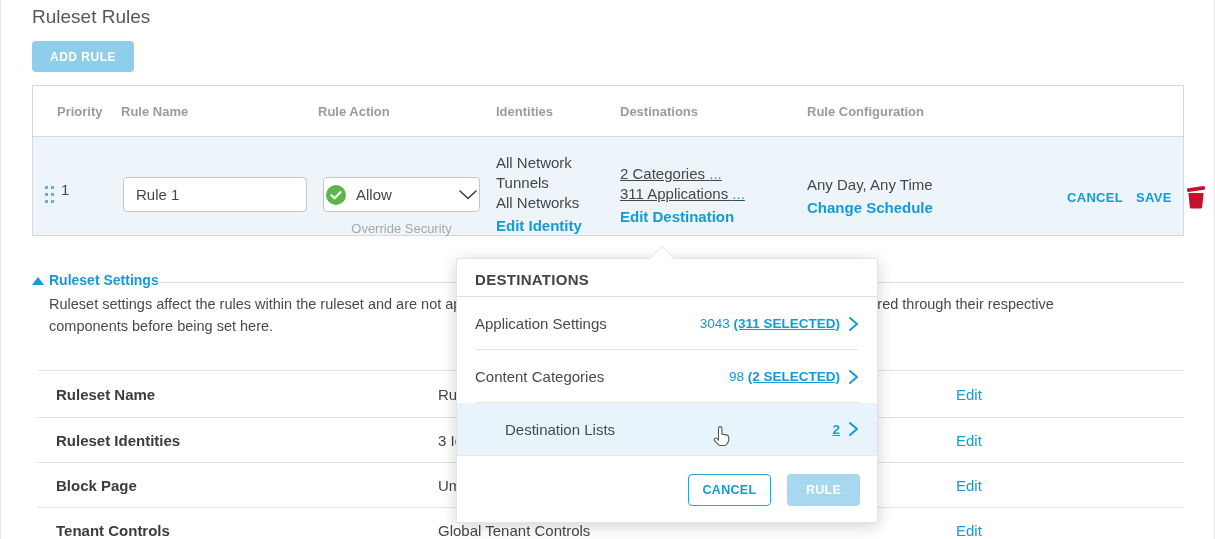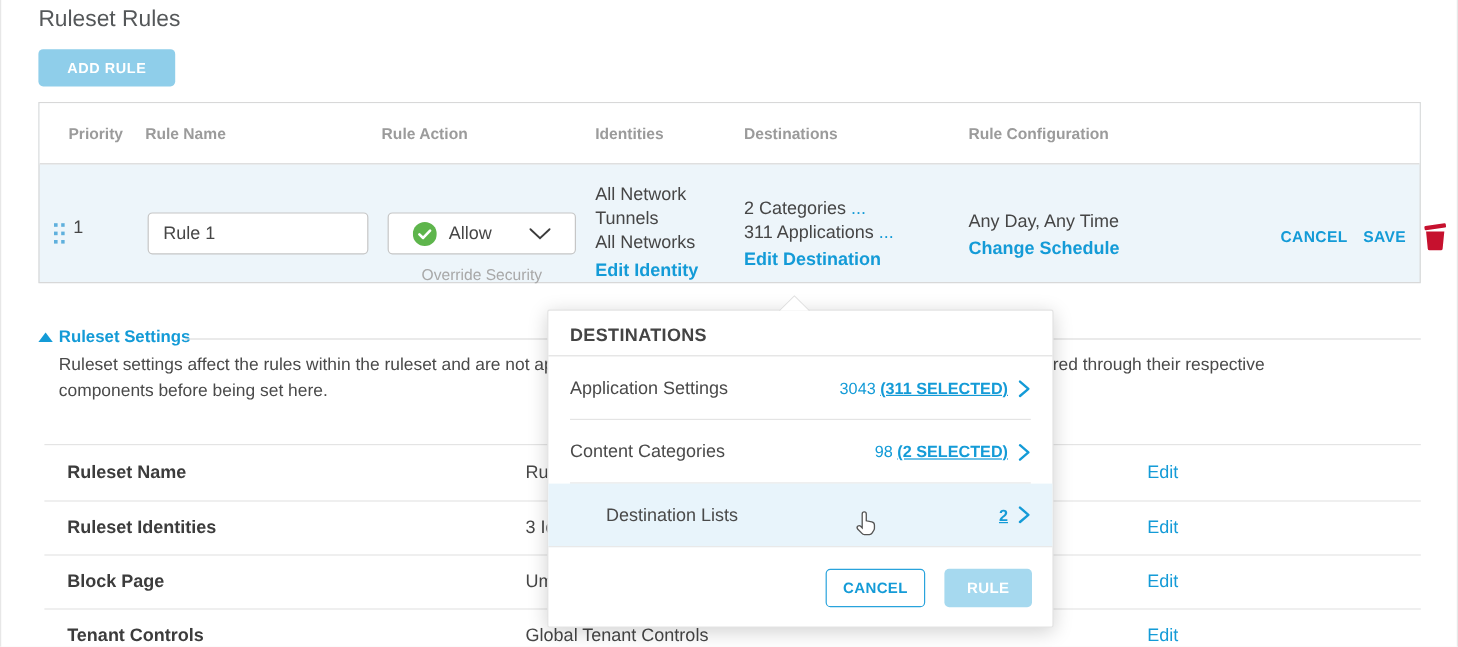--- a/index.html
+++ b/index.html
@@ -7,21 +7,21 @@
   .page {
     position:relative; width:1215px; height:539px; background:#fff;
     border-left:1px solid #e7e7e7; border-right:1px solid #e7e7e7;
     overflow:hidden; color:#464646;
   }
   .abs { position:absolute; }
 
   .page-title { left:31px; top:6px; font-size:19px; font-weight:400; color:#55585a; }
 
   .add-rule-btn {
-    left:31px; top:41px; width:114px; height:31px; background:#8fceea; color:#fff;
+    left:31px; top:41px; width:102px; height:31px; background:#8fceea; color:#fff;
     font-family:"Liberation Sans",sans-serif; font-weight:bold; font-size:12px;
     letter-spacing:.5px; border:none; border-radius:4px; cursor:pointer;
   }
 
   
   .rules-table { left:31px; top:85px; width:1152px; height:151px;
     border:1px solid #d8d8d8; background:#edf5fa; }
   .rules-thead { position:relative; height:51px; background:#fff; border-bottom:1px solid #d8d8d8; }
   .rules-thead span { position:absolute; top:18px; font-size:13px; font-weight:bold; color:#9b9b9b; }
   .col-priority { left:24px; } .col-rulename { left:88px; } .col-ruleaction { left:285px; }
@@ -29,27 +29,27 @@
 
   .rule-row { position:relative; height:113px; font-size:15px; }
   .drag-handle { left:12px; top:48px; cursor:grab; }
   .prio { left:28px; top:44px; color:#464646; }
   .rule-name-input {
     left:90px; top:40px; width:184px; height:35px; border:1px solid #c6c6c6; border-radius:4px;
     font-family:"Liberation Sans",sans-serif; font-size:15px; color:#464646; padding:0 12px; background:#fff;
   }
   .rule-action-select {
     left:290px; top:40px; width:157px; height:35px; background:#fff; border:1px solid #c6c6c6;
-    border-radius:4px; display:flex; align-items:center; padding:0 20px; gap:10px; cursor:pointer;
+    border-radius:4px; display:flex; align-items:center; padding:0 2px; gap:10px; cursor:pointer;
   }
   .rule-action-select .sel-label { font-size:15px; color:#464646; }
   .override-note { left:290px; top:84px; width:157px; text-align:center; font-size:13px; color:#a8a8a8; }
 
   .cell-identities { left:463px; top:16px; width:102px; line-height:20px; color:#464646; }
-  .cell-destinations { left:587px; top:27px; line-height:20px; color:#464646; }
+  .cell-destinations { left:587px; top:27px; line-height:20px; color:#464646;text-decoration:underline; }
   .cell-config { left:774px; top:38px; line-height:20px; color:#464646; }
 
   a.blue-link, .blue-link { color:#149bd7; text-decoration:none; cursor:pointer; }
   .bold-link { font-weight:bold; }
   .link-row { display:inline-block; margin-top:3px; }
 
   .row-actions { left:1034px; top:47px; display:flex; align-items:center; gap:13px; }
   .row-actions .act { font-size:13px; font-weight:bold; color:#149bd7; letter-spacing:.3px; cursor:pointer; }
   .trash-btn { background:none; border:none; cursor:pointer; padding:0; line-height:0; }
 

